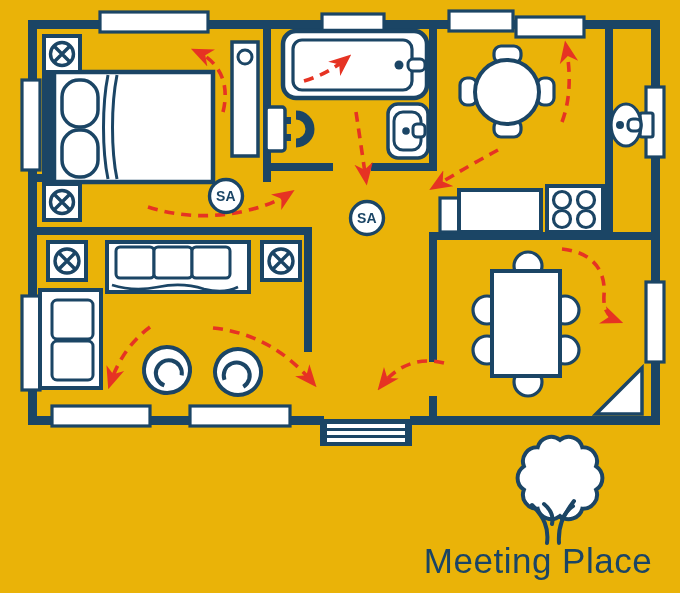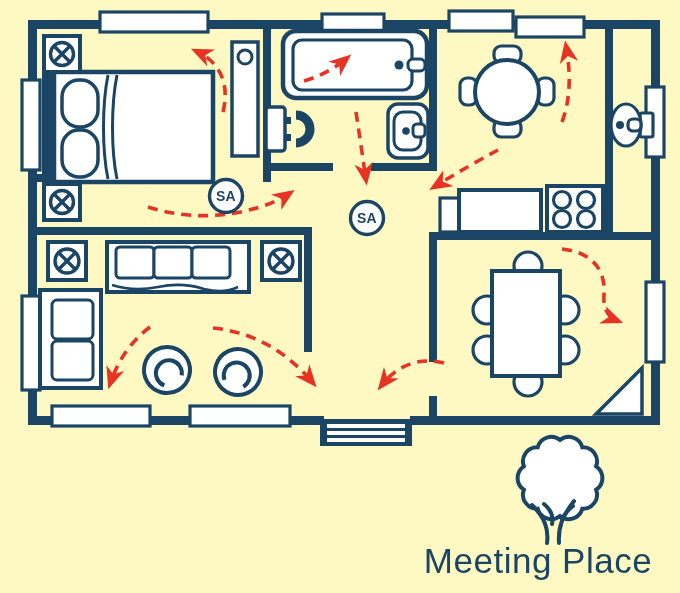--- a/index.html
+++ b/index.html
@@ -1,19 +1,19 @@
 <!DOCTYPE html>
 <html><head>
 <meta charset="utf-8">
 <style>
   html,body{margin:0;padding:0;background:#ffffff;}
   .canvas{
     position:relative;
     width:680px;height:593px;
-    background:#fef9c3;
+    background:#eab308;
     font-family:"Liberation Sans", sans-serif;
     overflow:hidden;
   }
   .plan-svg{position:absolute;left:0;top:0;}
   .meeting-label{
     position:absolute;
     left:378px;top:541px;width:320px;
     text-align:center;
     font-size:35px;
     letter-spacing:0.5px;

